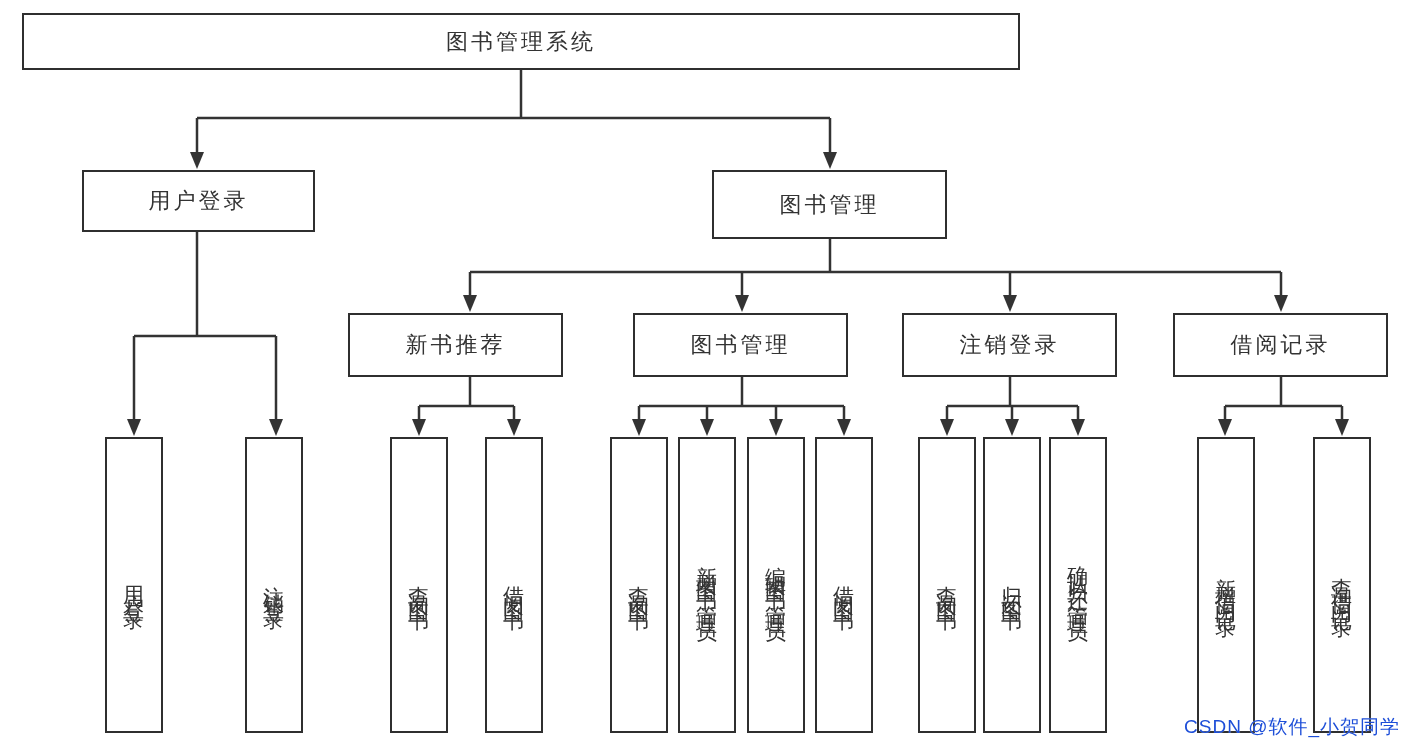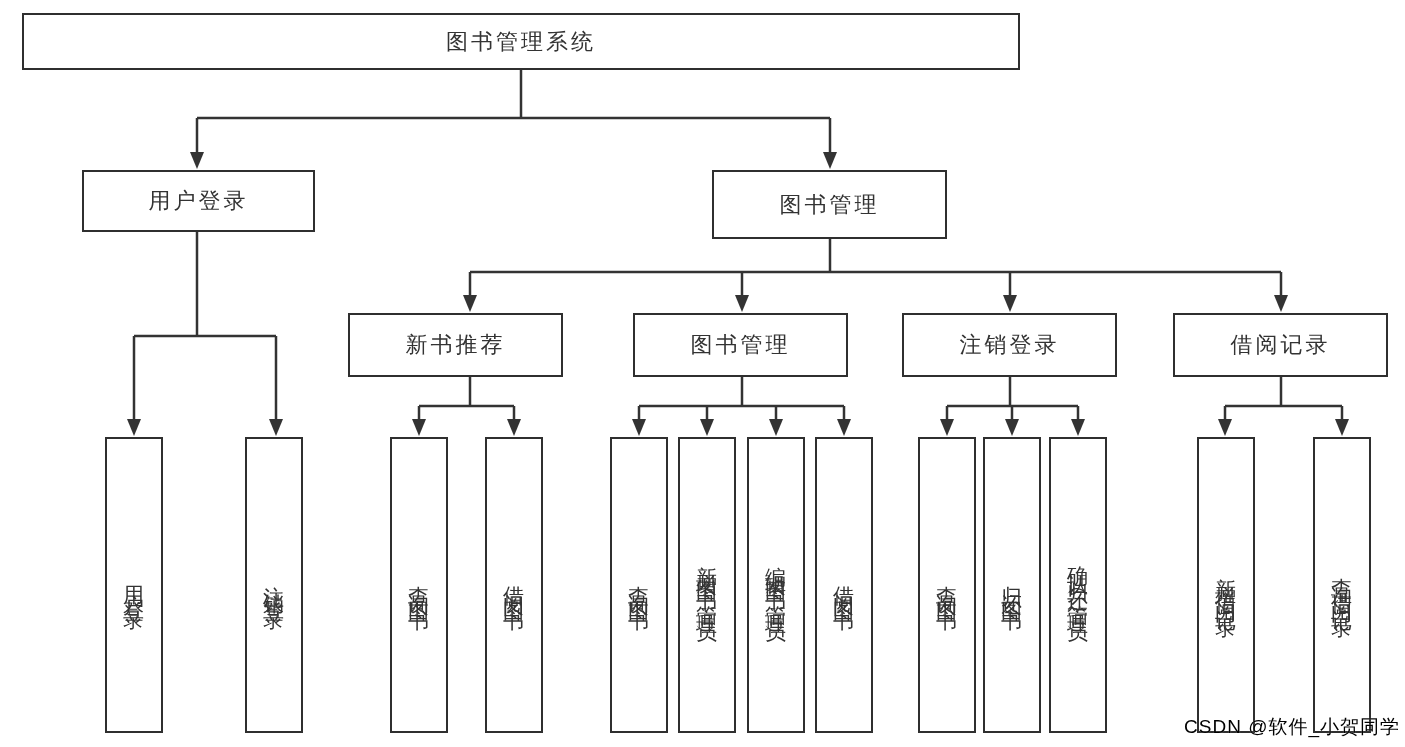--- a/index.html
+++ b/index.html
@@ -44,21 +44,21 @@
     line-height: 1;
   }
   .leaf span { display: block; }
   .watermark {
     position: absolute;
     right: 5px;
     bottom: 7px;
     z-index: 5;
     font-size: 19px;
     letter-spacing: 1px;
-    color: #000000;
+    color: #1d4ed8;
     text-shadow: 0 0 1px rgba(255,255,255,0.6);
     pointer-events: none;
   }
 </style>
 </head>
 <body>
 
 <div id="stage">
 
   <svg id="wires" viewBox="0 0 1405 747" xmlns="http://www.w3.org/2000/svg">

